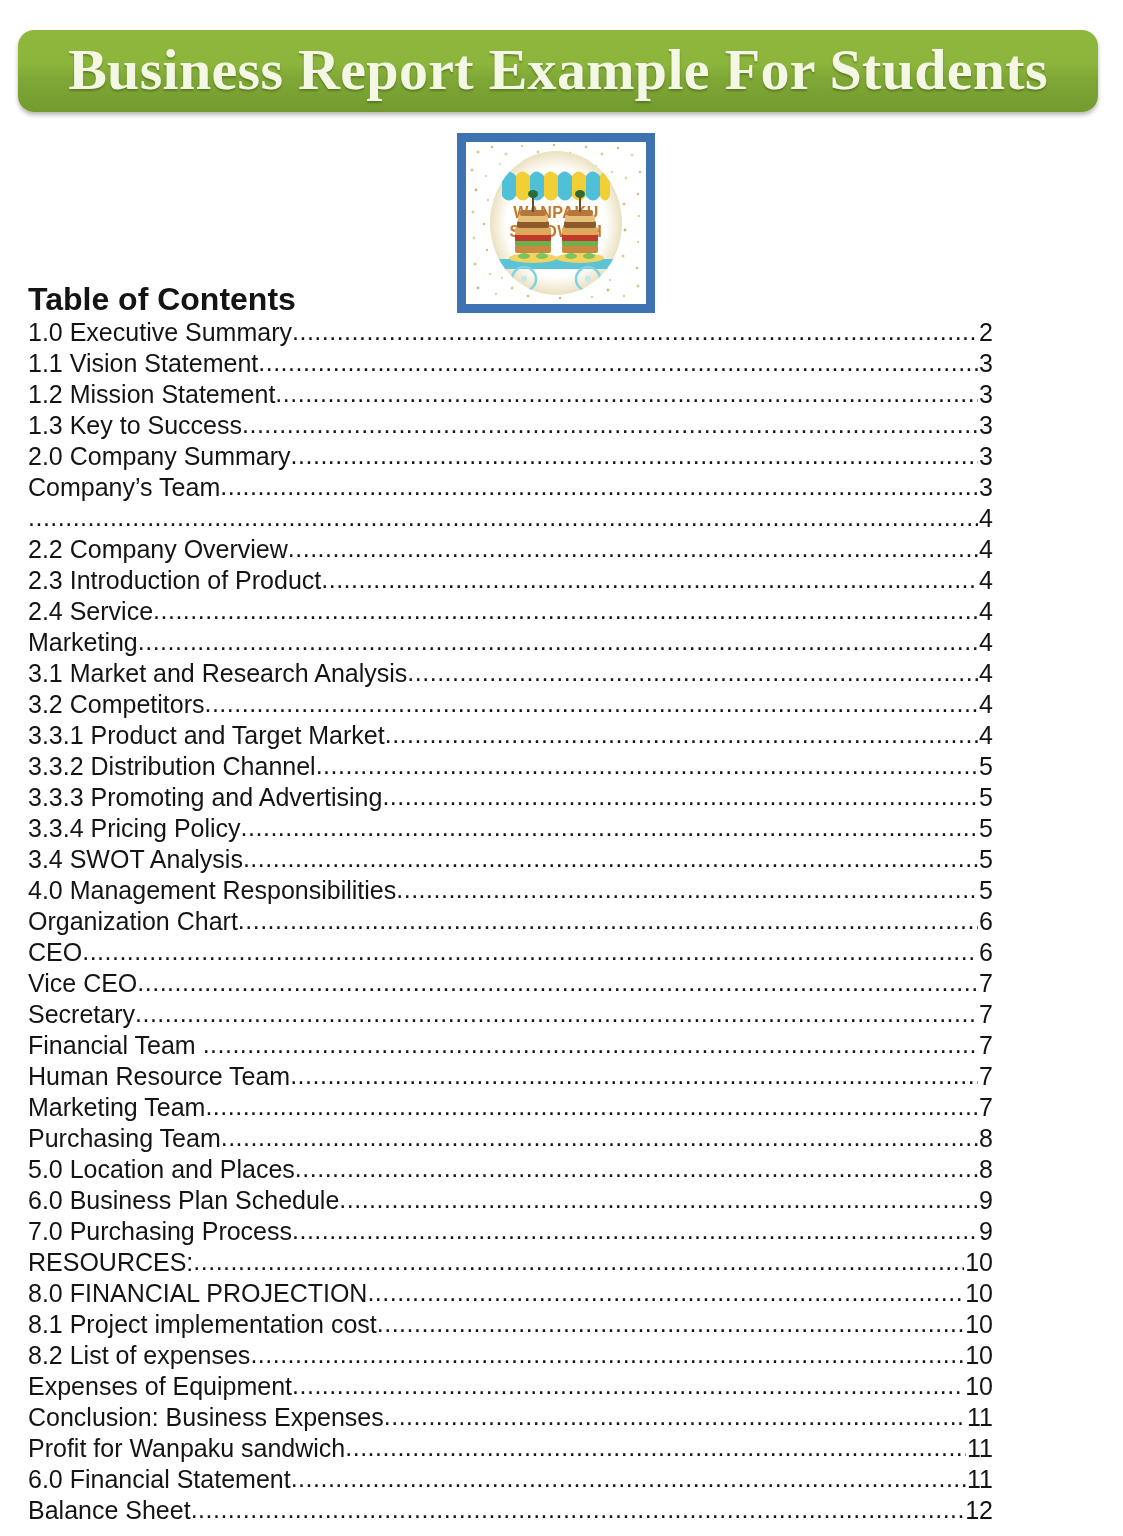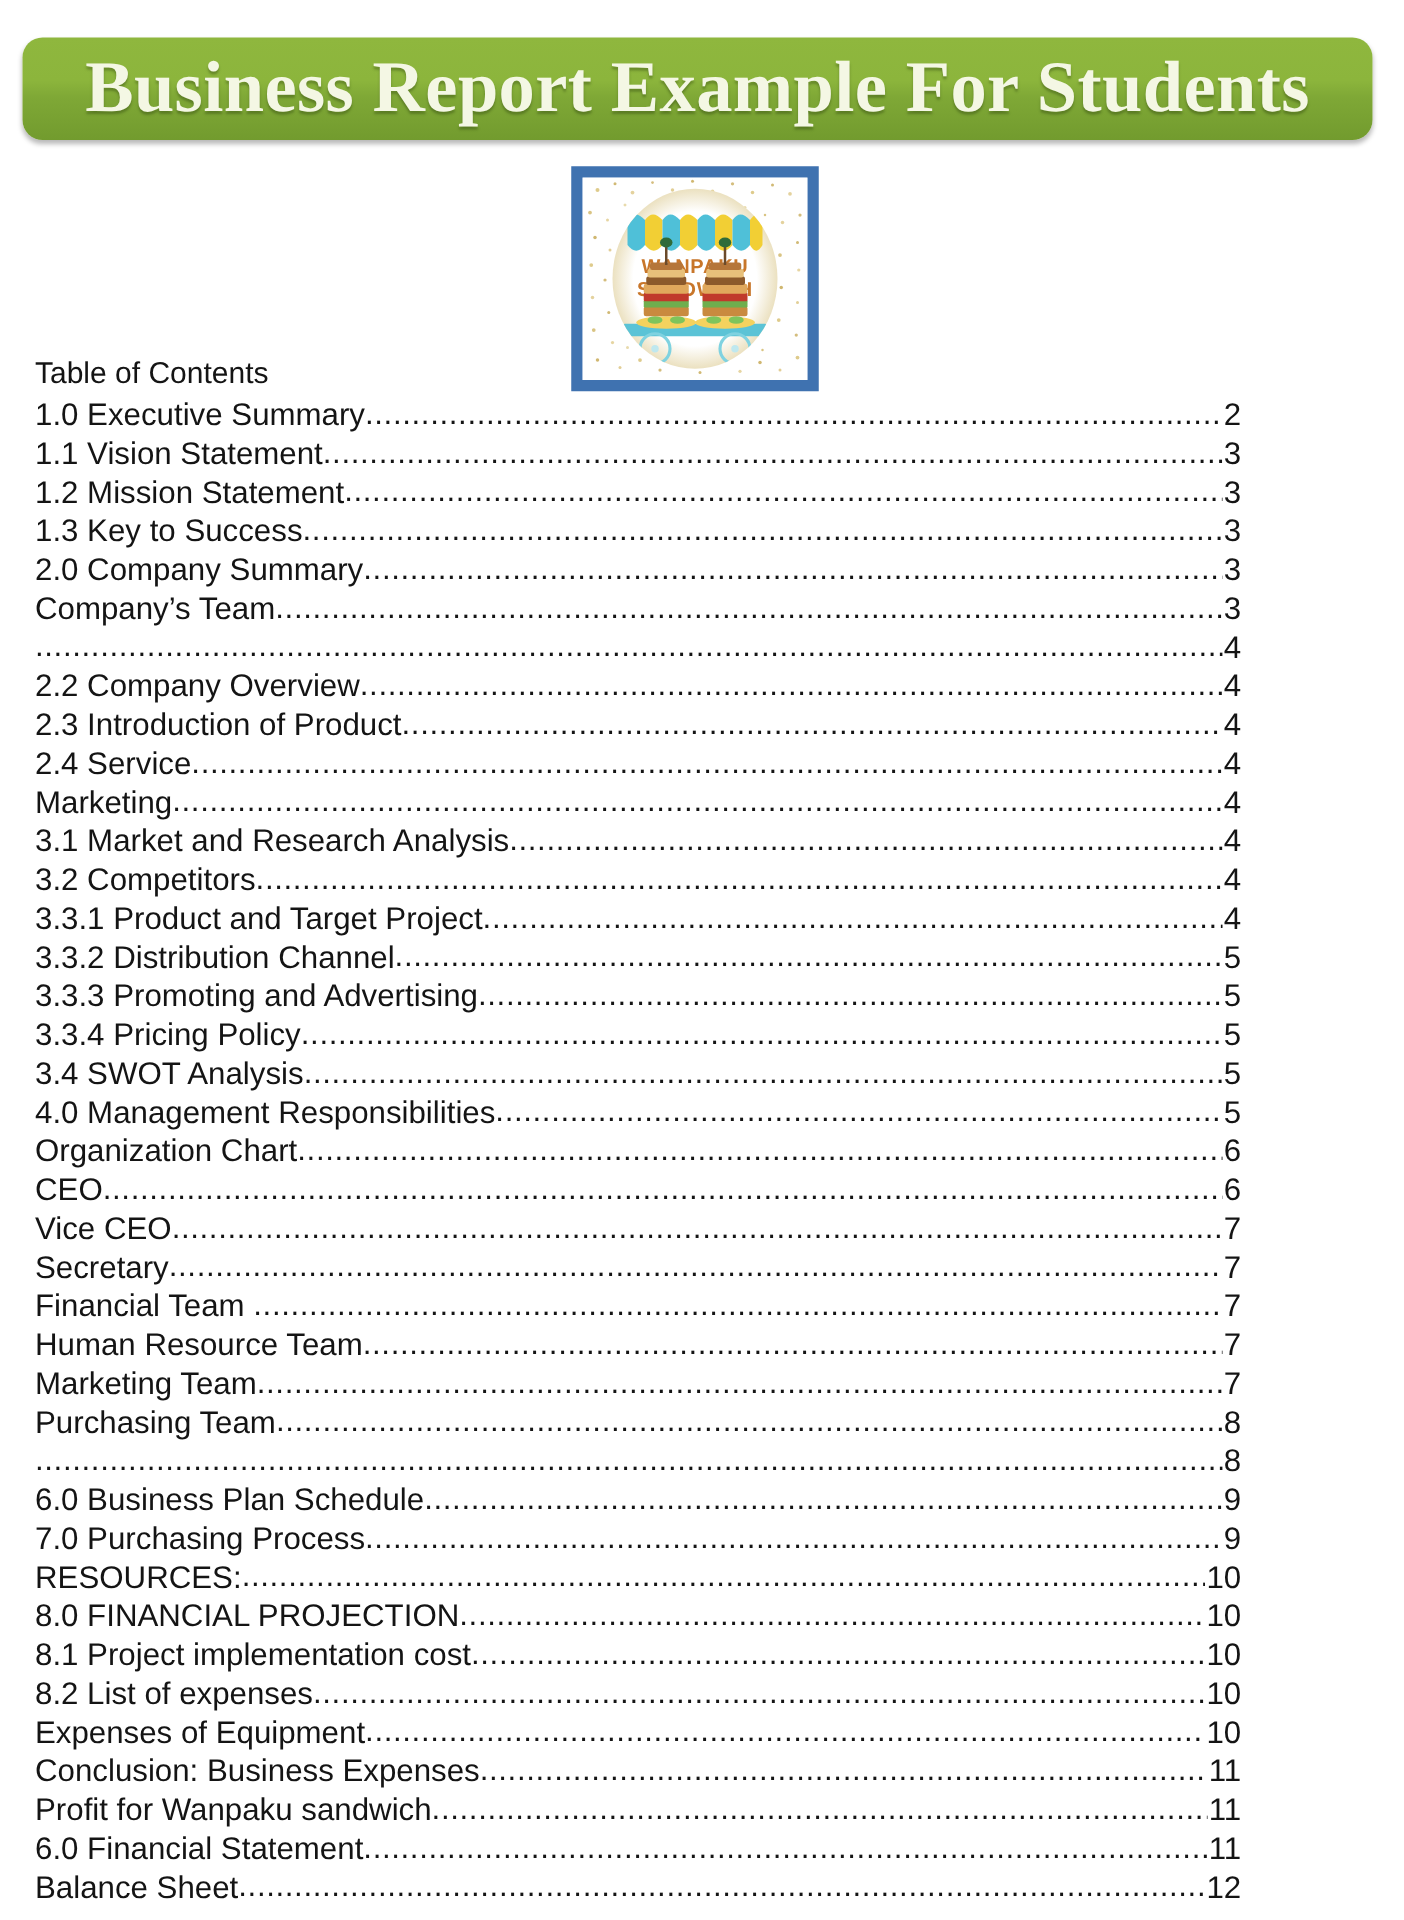--- a/index.html
+++ b/index.html
@@ -80,22 +80,22 @@
 
   
   #toc {
     position: absolute;
     left: 28px;
     top: 283px;
     width: 965px;
   }
   #toc-heading {
     font-family: "Liberation Sans", sans-serif;
-    font-weight: normal;
-    font-size: 24px;
+    font-weight: bold;
+    font-size: 32px;
     color: #141414;
     line-height: 32px;
     margin: 0 0 2px 0;
   }
   .toc-row {
     display: flex;
     align-items: flex-end;
     font-size: 25px;
     line-height: 31px;
     color: #141414;
@@ -265,35 +265,35 @@
       <div class="toc-row"><span class="toc-label">1.3 Key to Success</span><span class="toc-dots">............................................................................................................................................................................................................................</span><span class="toc-page">3</span></div>
       <div class="toc-row"><span class="toc-label">2.0 Company Summary</span><span class="toc-dots">............................................................................................................................................................................................................................</span><span class="toc-page">3</span></div>
       <div class="toc-row"><span class="toc-label">Company’s Team</span><span class="toc-dots">............................................................................................................................................................................................................................</span><span class="toc-page">3</span></div>
       <div class="toc-row"><span class="toc-dots">............................................................................................................................................................................................................................</span><span class="toc-page">4</span></div>
       <div class="toc-row"><span class="toc-label">2.2 Company Overview</span><span class="toc-dots">............................................................................................................................................................................................................................</span><span class="toc-page">4</span></div>
       <div class="toc-row"><span class="toc-label">2.3 Introduction of Product</span><span class="toc-dots">............................................................................................................................................................................................................................</span><span class="toc-page">4</span></div>
       <div class="toc-row"><span class="toc-label">2.4 Service</span><span class="toc-dots">............................................................................................................................................................................................................................</span><span class="toc-page">4</span></div>
       <div class="toc-row"><span class="toc-label">Marketing</span><span class="toc-dots">............................................................................................................................................................................................................................</span><span class="toc-page">4</span></div>
       <div class="toc-row"><span class="toc-label">3.1 Market and Research Analysis</span><span class="toc-dots">............................................................................................................................................................................................................................</span><span class="toc-page">4</span></div>
       <div class="toc-row"><span class="toc-label">3.2 Competitors</span><span class="toc-dots">............................................................................................................................................................................................................................</span><span class="toc-page">4</span></div>
-      <div class="toc-row"><span class="toc-label">3.3.1 Product and Target Project</span><span class="toc-dots">............................................................................................................................................................................................................................</span><span class="toc-page">4</span></div>
+      <div class="toc-row"><span class="toc-label">3.3.1 Product and Target Market</span><span class="toc-dots">............................................................................................................................................................................................................................</span><span class="toc-page">4</span></div>
       <div class="toc-row"><span class="toc-label">3.3.2 Distribution Channel</span><span class="toc-dots">............................................................................................................................................................................................................................</span><span class="toc-page">5</span></div>
       <div class="toc-row"><span class="toc-label">3.3.3 Promoting and Advertising</span><span class="toc-dots">............................................................................................................................................................................................................................</span><span class="toc-page">5</span></div>
       <div class="toc-row"><span class="toc-label">3.3.4 Pricing Policy</span><span class="toc-dots">............................................................................................................................................................................................................................</span><span class="toc-page">5</span></div>
       <div class="toc-row"><span class="toc-label">3.4 SWOT Analysis</span><span class="toc-dots">............................................................................................................................................................................................................................</span><span class="toc-page">5</span></div>
       <div class="toc-row"><span class="toc-label">4.0 Management Responsibilities</span><span class="toc-dots">............................................................................................................................................................................................................................</span><span class="toc-page">5</span></div>
       <div class="toc-row"><span class="toc-label">Organization Chart</span><span class="toc-dots">............................................................................................................................................................................................................................</span><span class="toc-page">6</span></div>
       <div class="toc-row"><span class="toc-label">CEO</span><span class="toc-dots">............................................................................................................................................................................................................................</span><span class="toc-page">6</span></div>
       <div class="toc-row"><span class="toc-label">Vice CEO</span><span class="toc-dots">............................................................................................................................................................................................................................</span><span class="toc-page">7</span></div>
       <div class="toc-row"><span class="toc-label">Secretary</span><span class="toc-dots">............................................................................................................................................................................................................................</span><span class="toc-page">7</span></div>
       <div class="toc-row"><span class="toc-label">Financial Team </span><span class="toc-dots">............................................................................................................................................................................................................................</span><span class="toc-page">7</span></div>
       <div class="toc-row"><span class="toc-label">Human Resource Team</span><span class="toc-dots">............................................................................................................................................................................................................................</span><span class="toc-page">7</span></div>
       <div class="toc-row"><span class="toc-label">Marketing Team</span><span class="toc-dots">............................................................................................................................................................................................................................</span><span class="toc-page">7</span></div>
       <div class="toc-row"><span class="toc-label">Purchasing Team</span><span class="toc-dots">............................................................................................................................................................................................................................</span><span class="toc-page">8</span></div>
-      <div class="toc-row"><span class="toc-dots">............................................................................................................................................................................................................................</span><span class="toc-page">8</span></div>
+      <div class="toc-row"><span class="toc-label">5.0 Location and Places</span><span class="toc-dots">............................................................................................................................................................................................................................</span><span class="toc-page">8</span></div>
       <div class="toc-row"><span class="toc-label">6.0 Business Plan Schedule</span><span class="toc-dots">............................................................................................................................................................................................................................</span><span class="toc-page">9</span></div>
       <div class="toc-row"><span class="toc-label">7.0 Purchasing Process</span><span class="toc-dots">............................................................................................................................................................................................................................</span><span class="toc-page">9</span></div>
       <div class="toc-row"><span class="toc-label">RESOURCES:</span><span class="toc-dots">............................................................................................................................................................................................................................</span><span class="toc-page">10</span></div>
       <div class="toc-row"><span class="toc-label">8.0 FINANCIAL PROJECTION</span><span class="toc-dots">............................................................................................................................................................................................................................</span><span class="toc-page">10</span></div>
       <div class="toc-row"><span class="toc-label">8.1 Project implementation cost</span><span class="toc-dots">............................................................................................................................................................................................................................</span><span class="toc-page">10</span></div>
       <div class="toc-row"><span class="toc-label">8.2 List of expenses</span><span class="toc-dots">............................................................................................................................................................................................................................</span><span class="toc-page">10</span></div>
       <div class="toc-row"><span class="toc-label">Expenses of Equipment</span><span class="toc-dots">............................................................................................................................................................................................................................</span><span class="toc-page">10</span></div>
       <div class="toc-row"><span class="toc-label">Conclusion: Business Expenses</span><span class="toc-dots">............................................................................................................................................................................................................................</span><span class="toc-page">11</span></div>
       <div class="toc-row"><span class="toc-label">Profit for Wanpaku sandwich</span><span class="toc-dots">............................................................................................................................................................................................................................</span><span class="toc-page">11</span></div>
       <div class="toc-row"><span class="toc-label">6.0 Financial Statement</span><span class="toc-dots">............................................................................................................................................................................................................................</span><span class="toc-page">11</span></div>

